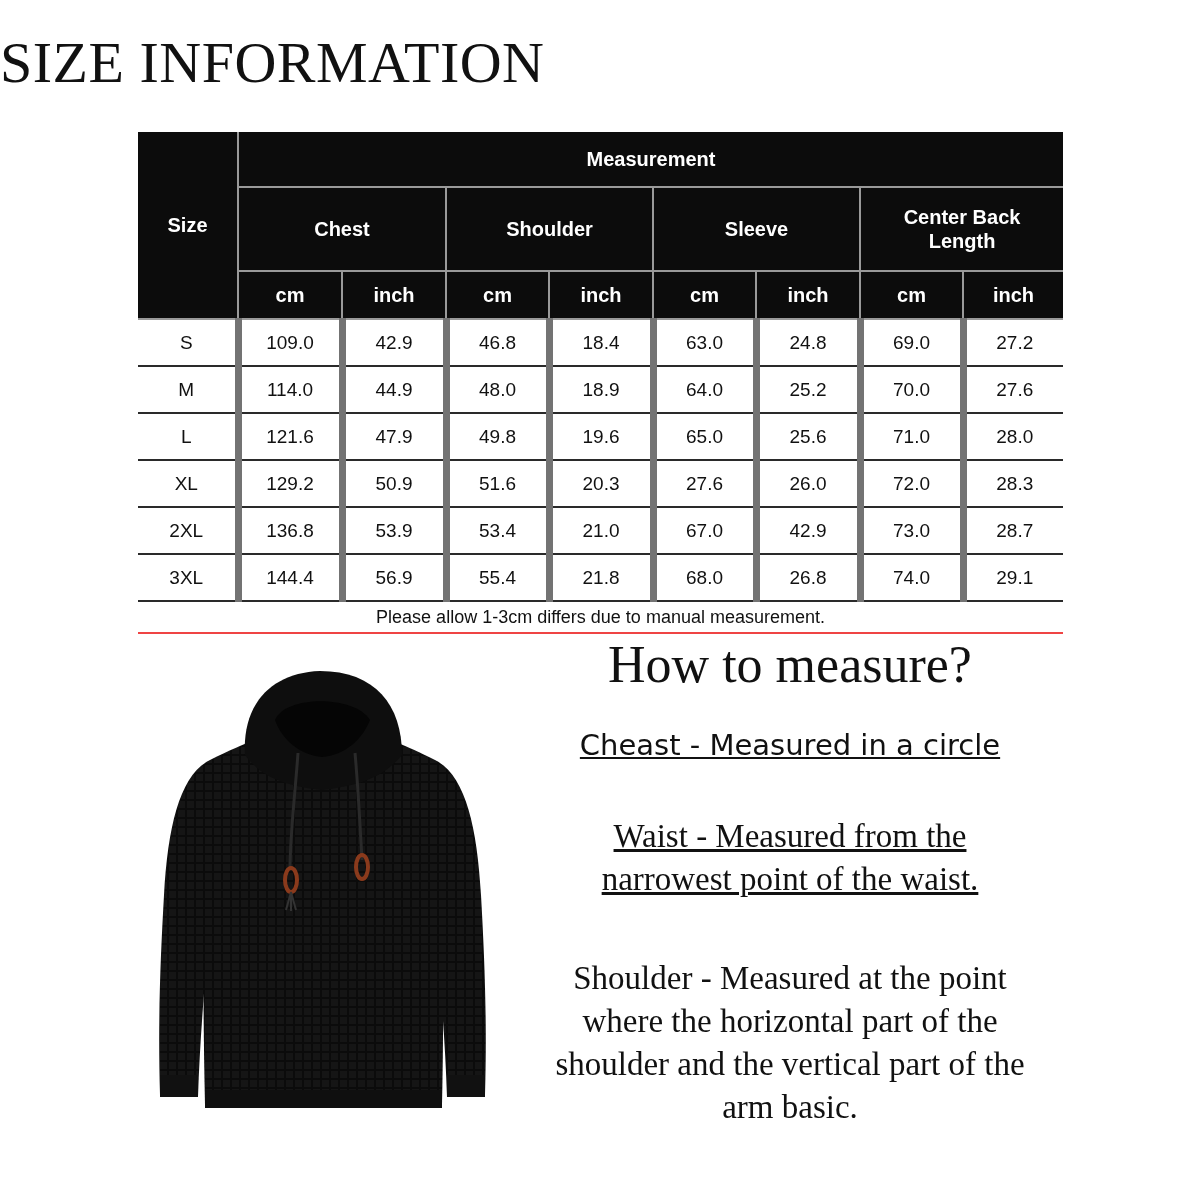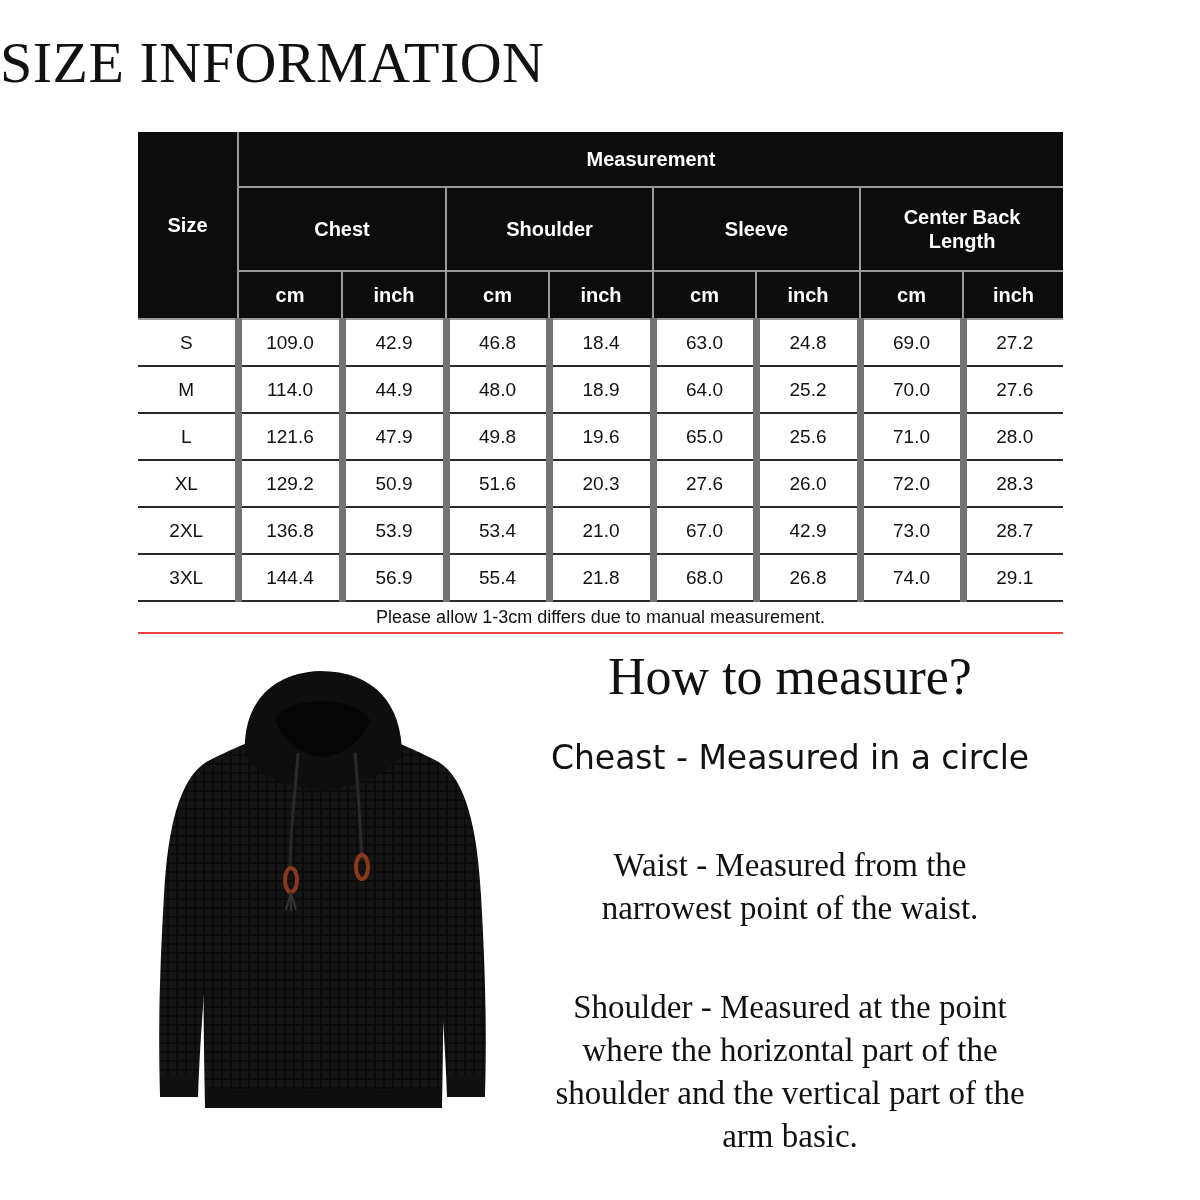--- a/index.html
+++ b/index.html
@@ -32,27 +32,27 @@
   .h1 { height:55px; }
   .h2 { height:84px; }
   .h3 { height:48px; }
 
   .hoodie { position:absolute; left:150px; top:665px; width:345px; height:455px; }
 
   .howto {
     position:absolute; left:520px; top:632px; width:540px; text-align:center;
     font-family:"Liberation Serif", "DejaVu Serif", serif; color:#111;
   }
-  .howto h2 { margin:12px; font-weight:normal; font-size:52px; line-height:66px; }
+  .howto h2 { margin:0; font-weight:normal; font-size:52px; line-height:66px; }
   .p-cheast {
     margin:26px 0 0 0; font-family:"DejaVu Sans", "Liberation Sans", sans-serif;
-    font-size:33px; line-height:43px;
+    font-size:29px; line-height:43px;text-decoration:underline;
   }
   .p-serif { margin:0; font-size:33px; line-height:43px; }
-  .p-waist { margin-top:65px; }
+  .p-waist { margin-top:48px;text-decoration:underline; }
   .p-shoulder { margin-top:56px; }
 </style>
 </head>
 <body>
 
 <div class="title">SIZE INFORMATION</div>
 
 <table class="size">
   <colgroup>
     <col style="width:100px">

